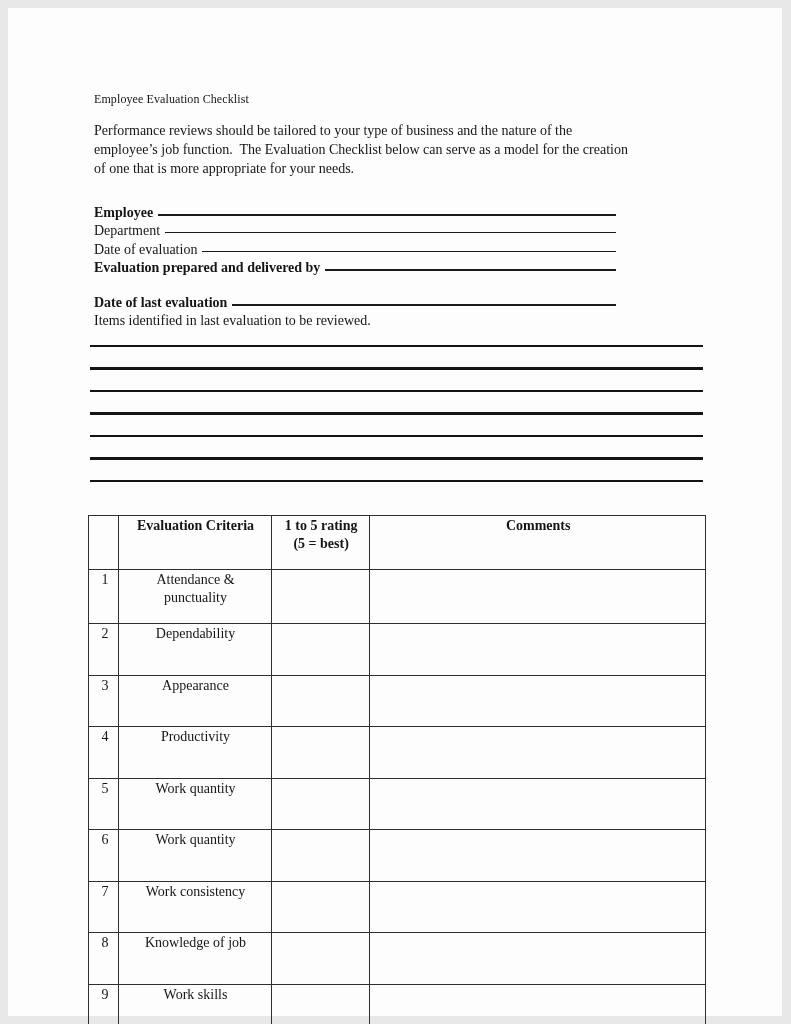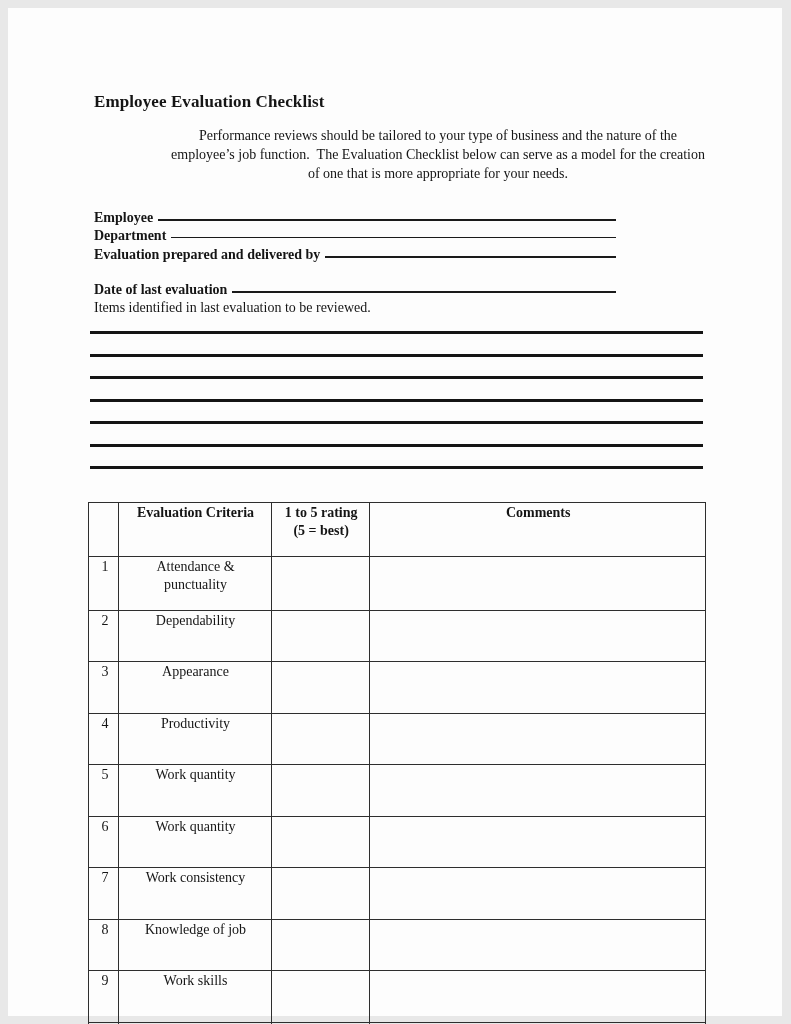--- a/index.html
+++ b/index.html
@@ -12,42 +12,41 @@
     overflow: hidden;
   }
   .page {
     position: absolute;
     left: 8px; top: 8px;
     width: 774px; height: 1008px;
     background: #fdfdfd;
   }
   .doc-title {
     margin: 84px 0 14px 86px;
-    font-size: 17px;
-    font-weight: bold;
+    font-size: 12px;
+    font-weight: normal;
     letter-spacing: 0.1px;
   }
   .intro {
     margin: 14px 0 0 86px;
     font-size: 14px;
     line-height: 19px;
-    text-align: center;
   }
   .intro div { white-space: pre; }
   .fields {
     margin: 26px 0 0 86px;
     font-size: 14px;
   }
   .field-row {
     display: flex;
     width: 522px;
     height: 18.3px;
     align-items: flex-start;
   }
-  .field-label { white-space: nowrap; padding-right: 5px; line-height: 17px; font-weight: bold; }
+  .field-label { white-space: nowrap; padding-right: 5px; line-height: 17px; }
   .field-line {
     flex: 1;
     border-bottom: 1.3px solid #1a1a1a;
     margin-bottom: 2px;
     height: 10px;
   }
   .field-row.bold .field-label { font-weight: bold; }
   .field-row.bold .field-line { border-bottom-width: 2.2px; }
   .gap { height: 17px; }
   .note-line { height: 18.3px; line-height: 17px; }
@@ -97,20 +96,24 @@
     <div>of one that is more appropriate for your needs.</div>
   </div>
 
   <div class="fields">
     <div class="field-row bold">
       <span class="field-label">Employee</span>
       <span class="field-line"></span>
     </div>
     <div class="field-row">
       <span class="field-label">Department</span>
+      <span class="field-line"></span>
+    </div>
+    <div class="field-row">
+      <span class="field-label">Date of evaluation</span>
       <span class="field-line"></span>
     </div>
     <div class="field-row bold">
       <span class="field-label">Evaluation prepared and delivered by</span>
       <span class="field-line"></span>
     </div>
 
     <div class="gap"></div>
 
     <div class="field-row bold">

